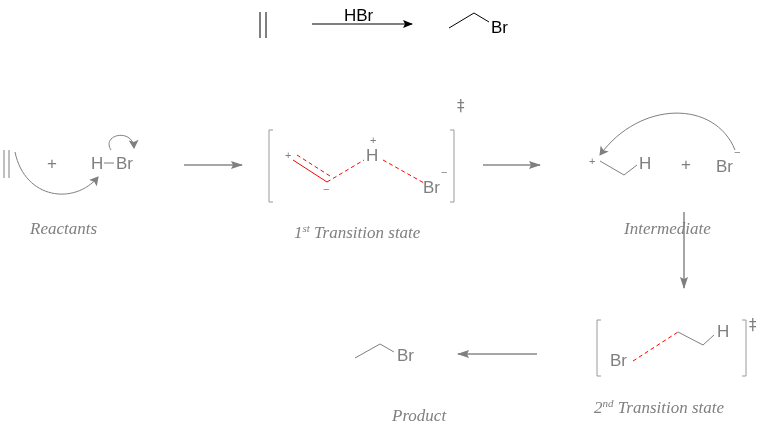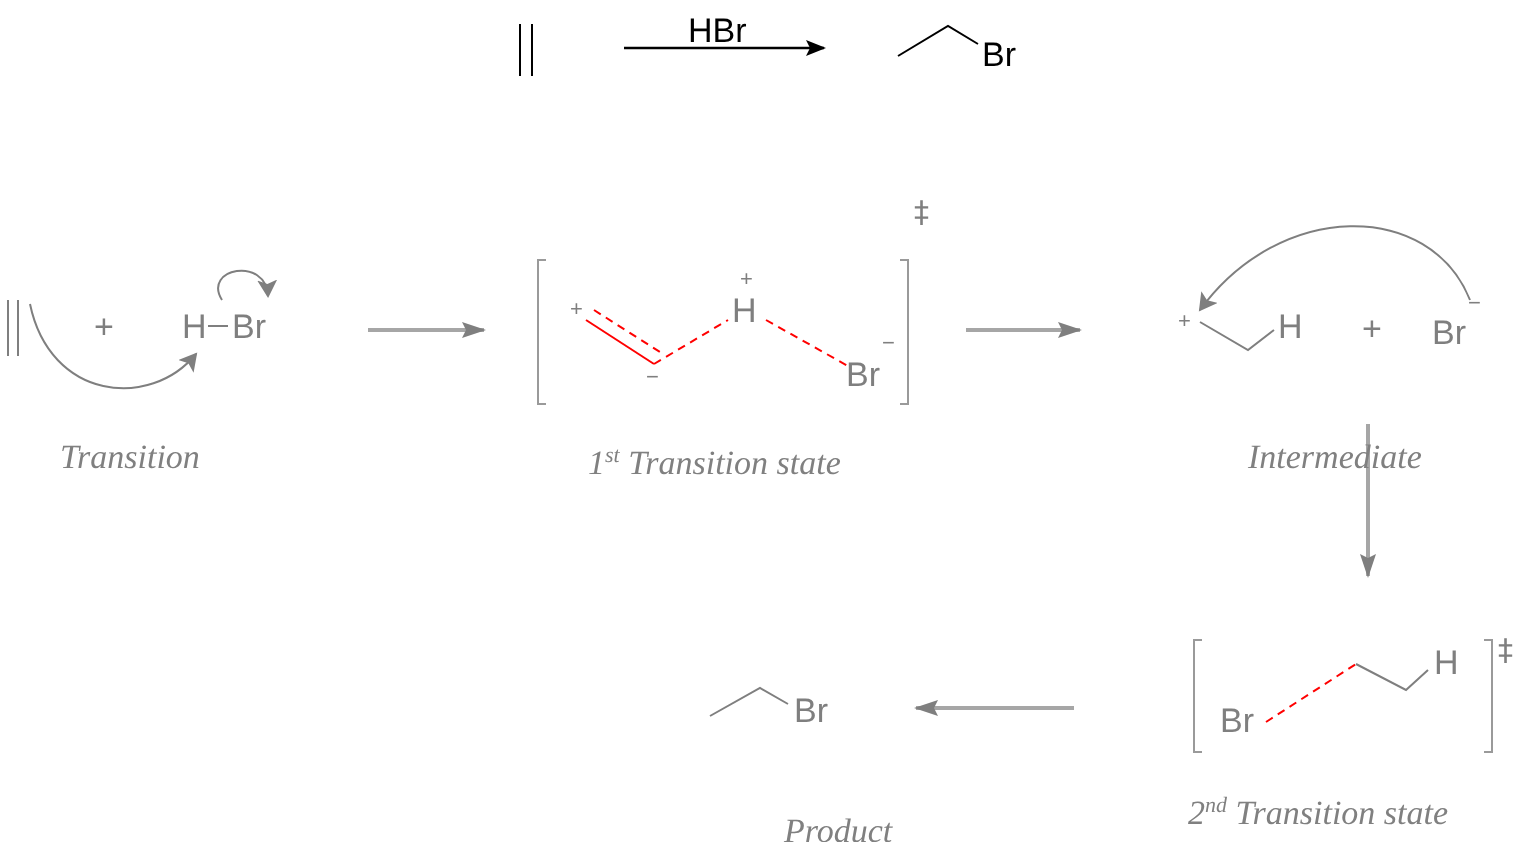--- a/index.html
+++ b/index.html
@@ -78,21 +78,21 @@
 
   <polyline points="355,358 380,344 394,352" fill="none" stroke="#7f7f7f" stroke-width="1"></polyline>
 </svg>
 
 <span class="atom black" style="left:344px; top:7px;">HBr</span>
 <span class="atom black" style="left:491px; top:19px;">Br</span>
 
 <span class="plus" style="left:47px; top:155px;">+</span>
 <span class="atom" style="left:91px; top:155px;">H</span>
 <span class="atom" style="left:116px; top:155px;">Br</span>
-<span class="label" style="left:30px; top:220px;">Transition</span>
+<span class="label" style="left:30px; top:220px;">Reactants</span>
 
 <span class="small" style="left:285px; top:150px;">+</span>
 <span class="small" style="left:323px; top:184px;">−</span>
 <span class="small" style="left:370px; top:135px;">+</span>
 <span class="atom" style="left:366px; top:147px;">H</span>
 <span class="small" style="left:441px; top:167px;">−</span>
 <span class="atom" style="left:423px; top:179px;">Br</span>
 <span class="dagger" style="left:457px; top:99px;">‡</span>
 <span class="label" style="left:294px; top:223px;"><span>1</span><sup>st</sup><span> Transition state</span></span>
 

